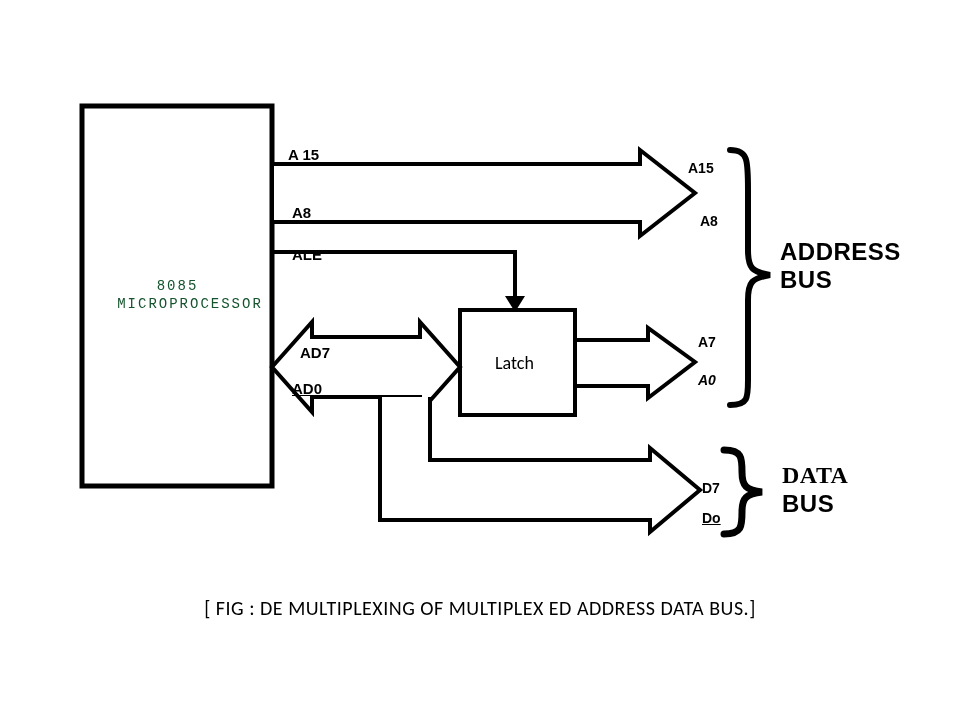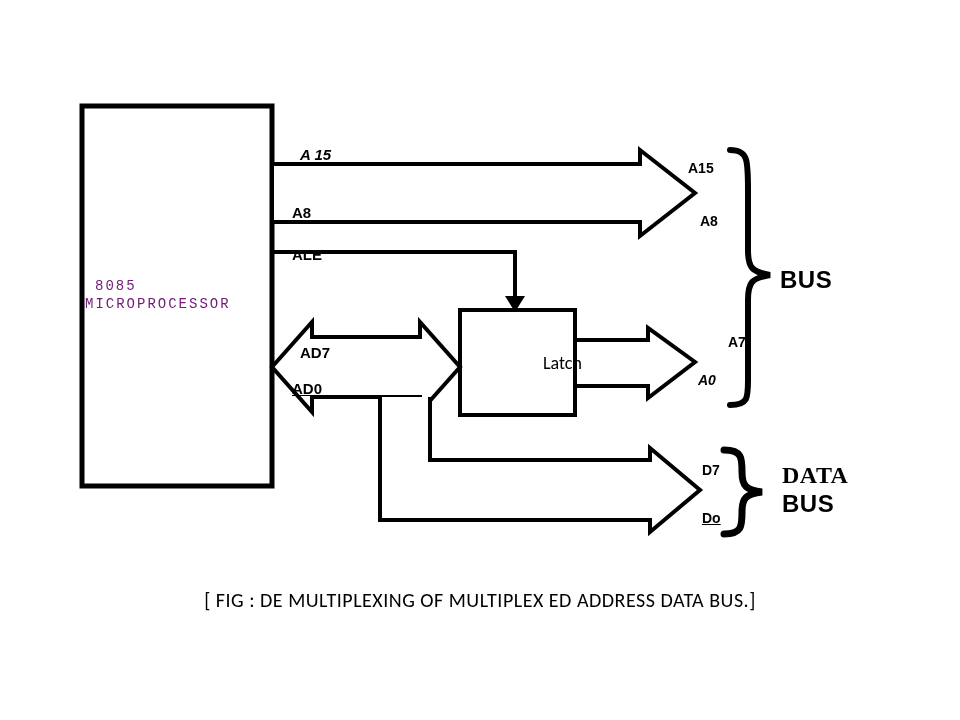--- a/index.html
+++ b/index.html
@@ -28,32 +28,32 @@
   .big {
     font: 900 24px Arial, sans-serif;
     letter-spacing: 0.5px;
   }
   .caption {
     position: absolute;
     left: 0; right: 0;
     text-align: center;
     font: 400 20px Calibri, Arial, sans-serif;
     letter-spacing: 0.5px;
+    margin-top: 8px;
   }
   .chiplabel {
     position: absolute;
     font: 400 14px "Courier New", monospace;
     letter-spacing: 2px;
-    color: #701a75;
-    text-align: left;
+    color: #14532d;
+    text-align: center;
   }
   .latch {
     position: absolute;
     font: 400 18px Calibri, Arial, sans-serif;
-    margin-left: 48px;
   }
 </style>
 </head>
 <body>
 
 <div class="stage">
 
   <svg width="960" height="720" viewBox="0 0 960 720">
 
     <rect x="82" y="106" width="190" height="380" fill="#fff" stroke="#000" stroke-width="5"></rect>
@@ -90,33 +90,34 @@
     <path d="M724 450
              C742 450 742 458 742 472
              C742 486 746 490 762 492
              C746 494 742 498 742 512
              C742 526 742 534 724 534" fill="none" stroke="#000" stroke-width="7" stroke-linecap="round"></path>
   </svg>
 
   <div class="chiplabel" style="left:95px; top:278px; width:165px;">8085</div>
   <div class="chiplabel" style="left:85px; top:296px; width:210px;">MICROPROCESSOR</div>
 
-  <div class="pin" style="left:300px; top:146px;font-style:italic;">A 15</div>
+  <div class="pin" style="left:288px; top:146px;">A 15</div>
   <div class="pin" style="left:292px; top:204px;">A8</div>
   <div class="pin" style="left:292px; top:234px;margin-top:12px;">ALE</div>
   <div class="pin" style="left:300px; top:344px;">AD7</div>
   <div class="pin" style="left:292px; top:380px;text-decoration:underline;">AD0</div>
 
   <div class="latch" style="left:495px; top:352px;">Latch</div>
 
   <div class="pin small" style="left:688px; top:160px;">A15</div>
   <div class="pin small" style="left:700px; top:213px;">A8</div>
-  <div class="pin small" style="left:698px; top:334px;margin-left:30px;">A7</div>
+  <div class="pin small" style="left:698px; top:334px;">A7</div>
   <div class="pin small" style="left:698px; top:372px;font-style:italic;">A0</div>
-  <div class="pin small" style="left:702px; top:462px;">D7</div>
+  <div class="pin small" style="left:702px; top:480px;">D7</div>
   <div class="pin small" style="left:702px; top:510px;text-decoration:underline;">Do</div>
 
+  <div class="pin big" style="left:780px; top:238px;">ADDRESS</div>
   <div class="pin big" style="left:780px; top:266px;">BUS</div>
   <div class="pin big" style="left:782px; top:462px;font-family:Liberation Serif, serif;">DATA</div>
   <div class="pin big" style="left:782px; top:490px;">BUS</div>
 
   <div class="caption" style="top:588px;">[ FIG : DE MULTIPLEXING OF MULTIPLEX ED ADDRESS DATA BUS.]</div>
 </div>
 
 </body></html>

